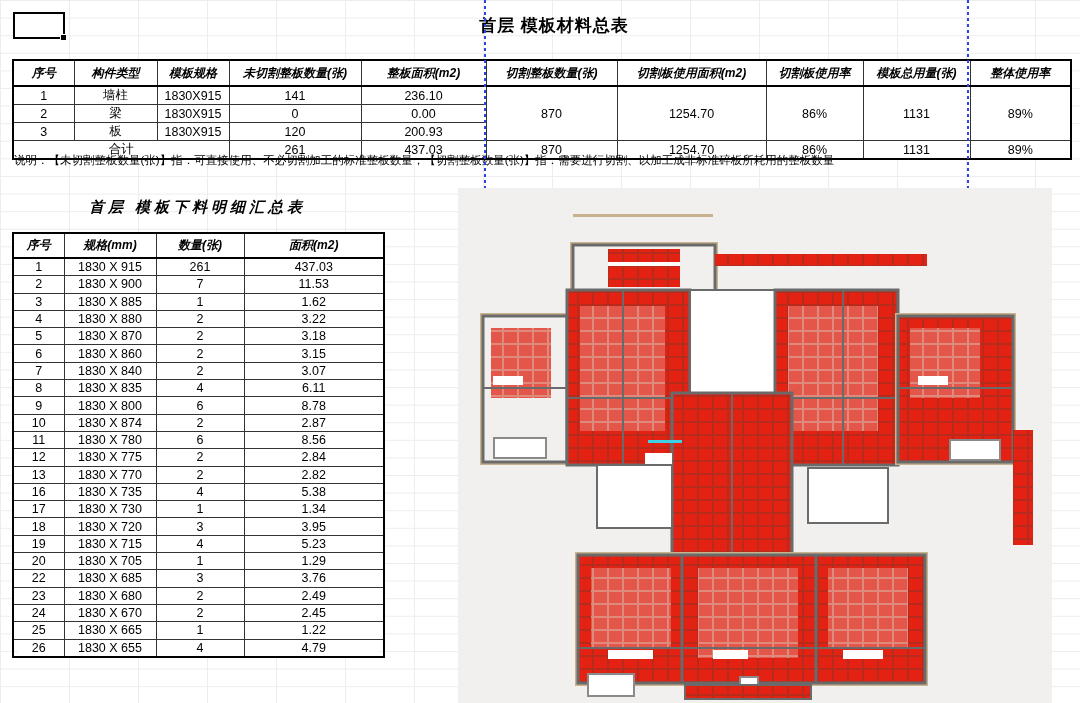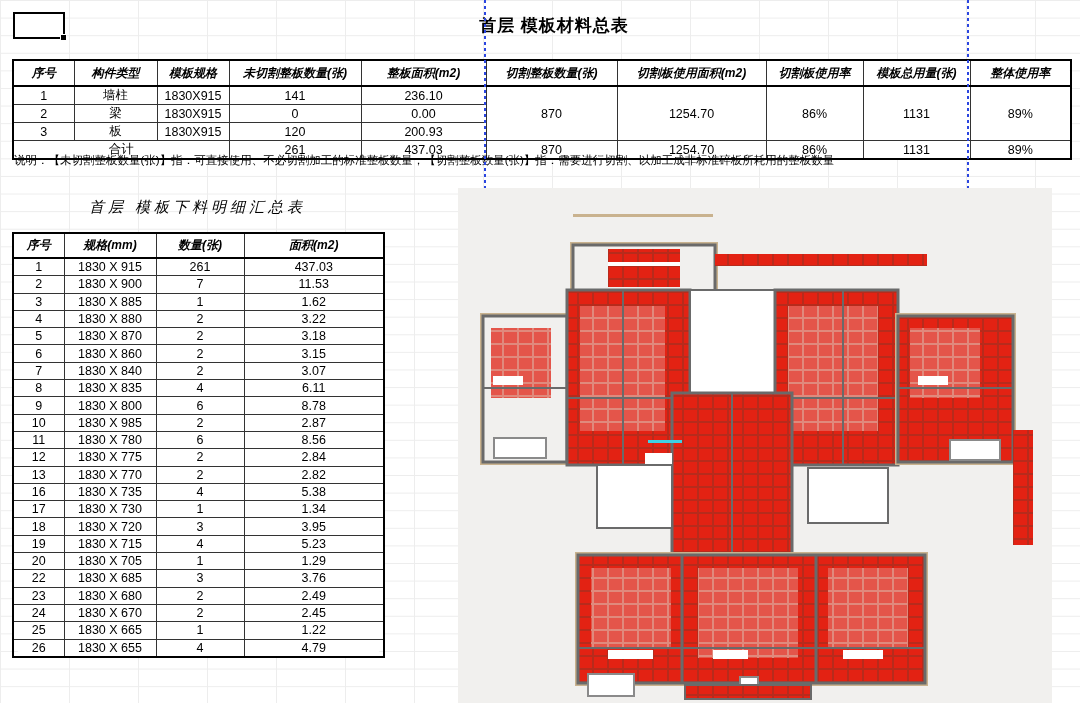--- a/index.html
+++ b/index.html
@@ -13,21 +13,21 @@
     background-size:100% 17.6px, 69px 100%;
     color:#000;
   }
   
   .sel-cell{position:absolute;left:13px;top:12px;width:48px;height:23px;border:2.5px solid #000;background:#fff;}
   .sel-cell .handle{position:absolute;right:-4px;bottom:-4px;width:5px;height:5px;background:#000;border:1px solid #fff;}
   
   .title-top{position:absolute;left:449px;top:14px;width:210px;text-align:center;
     font-size:17px;font-weight:700;letter-spacing:1px;white-space:nowrap;}
   .title-detail{position:absolute;left:12px;top:198px;width:371px;text-align:center;
-    font-size:15px;font-weight:400;font-style:italic;letter-spacing:4px;white-space:nowrap;}
+    font-size:15px;font-weight:700;font-style:italic;letter-spacing:4px;white-space:nowrap;}
   .note-line{position:absolute;left:14px;top:153px;width:1060px;font-size:11.5px;white-space:nowrap;}
   
   table{border-collapse:collapse;table-layout:fixed;background:#fff;position:absolute;border-radius:21px;}
   #summary-table{left:12px;top:59px;width:1058px;}
   #detail-table{left:12px;top:232px;width:371px;}
   td,th{border:1px solid #333;text-align:center;vertical-align:middle;padding:0;overflow:hidden;white-space:nowrap;}
   th{font-weight:700;font-style:italic;font-size:12px;}
   td{font-size:12.5px;}
   #summary-table{border:2px solid #000;}
   #summary-table th{height:24px;border-bottom:2px solid #000;}
@@ -198,21 +198,21 @@
         <td>6.11</td>
       </tr>
       <tr>
         <td>9</td>
         <td>1830 X 800</td>
         <td>6</td>
         <td>8.78</td>
       </tr>
       <tr>
         <td>10</td>
-        <td>1830 X 985</td>
+        <td>1830 X 874</td>
         <td>2</td>
         <td>2.87</td>
       </tr>
       <tr>
         <td>11</td>
         <td>1830 X 780</td>
         <td>6</td>
         <td>8.56</td>
       </tr>
       <tr>

